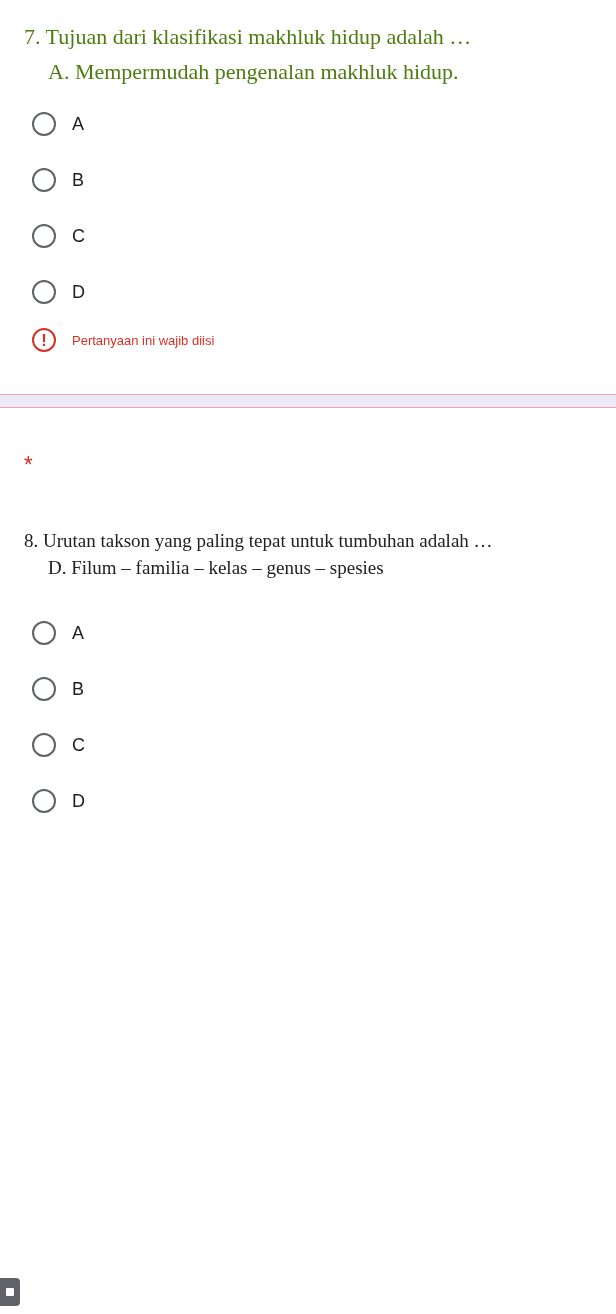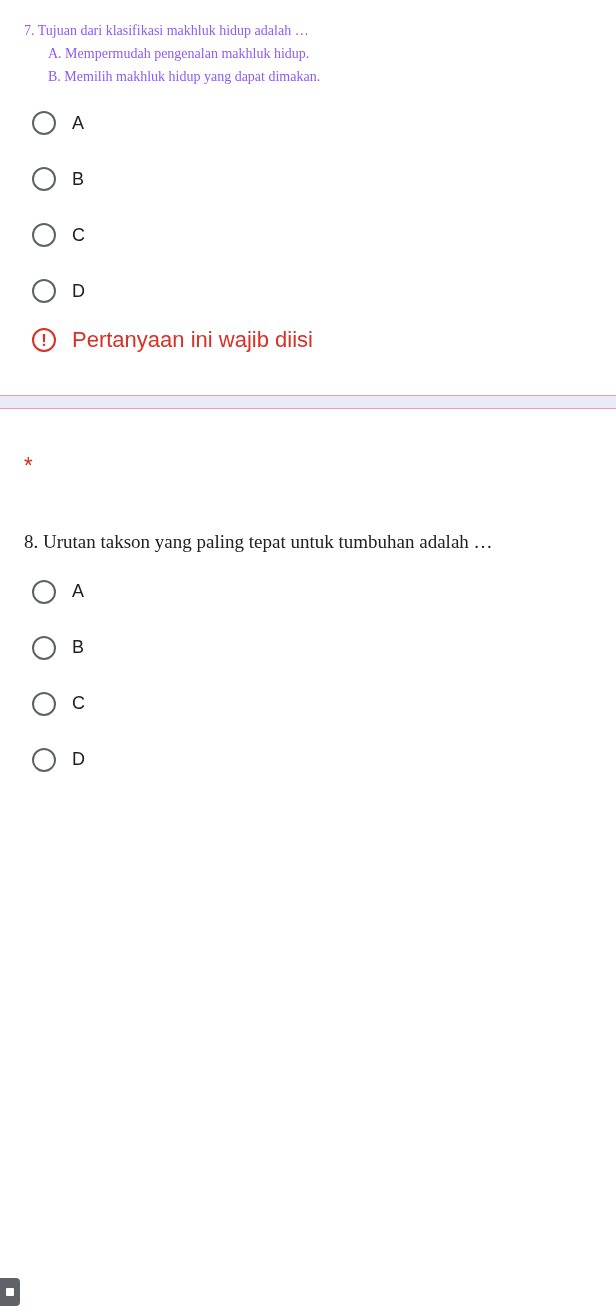--- a/index.html
+++ b/index.html
@@ -10,22 +10,22 @@
     body {
       font-family: 'Roboto', Arial, sans-serif;
       background: #fff;
       width: 616px;
     }
     .question-block {
       padding: 20px 24px;
     }
     .question-text {
       font-family: 'Times New Roman', serif;
-      font-size: 14px;
-      color: #8b5cf6;
+      font-size: 22px;
+      color: #4d7c0f;
       line-height: 1.5;
       margin-bottom: 24px;
     }
     .question-text p {
       margin-bottom: 2px;
       padding-left: 24px;
     }
     .question-text p:first-child {
       padding-left: 0;
     }
@@ -69,21 +69,21 @@
       display: flex;
       align-items: center;
       justify-content: center;
       color: #d93025;
       font-weight: bold;
       font-size: 16px;
       flex-shrink: 0;
     }
     .error-text {
       color: #d93025;
-      font-size: 22px;
+      font-size: 13px;
       font-family: Arial, sans-serif;
       text-align: right;
     }
     .divider-section {
       height: 56px;
       position: relative;
       background: #fff;
     }
     .divider-line {
       height: 1px;
@@ -98,21 +98,21 @@
       color: #d93025;
       font-size: 20px;
       padding: 24px 24px 12px 24px;
     }
     .q8-text {
       font-family: 'Times New Roman', serif;
       font-size: 19px;
       color: #202124;
       line-height: 1.4;
       padding: 0 24px;
-      margin-bottom: 24px;
+      margin-bottom: 40px;
     }
     .q8-text p {
       padding-left: 24px;
     }
     .q8-text p:first-child {
       padding-left: 0;
     }
     .bottom-badge {
       position: fixed;
       left: 0;
@@ -132,21 +132,20 @@
       border-radius: 1px;
     }
   </style>
 </head>
 <body>
 
 <div class="question-block">
   <div class="question-text">
     <p>7. Tujuan dari klasifikasi makhluk hidup adalah …</p>
     <p>A. Mempermudah pengenalan makhluk hidup.</p>
-    <p>B. Memilih makhluk hidup yang dapat dimakan.</p>
   </div>
 
   <div class="radio-group">
     <div class="radio-option">
       <div class="radio-circle"></div>
       <span class="radio-label">A</span>
     </div>
     <div class="radio-option">
       <div class="radio-circle"></div>
       <span class="radio-label">B</span>
@@ -176,20 +175,21 @@
   <div class="divider-line"></div>
 </div>
 
 <div>
   <div class="required-star">*</div>
 
   <div style="height:40px;"></div>
 
   <div class="q8-text">
     <p>8. Urutan takson yang paling tepat untuk tumbuhan adalah …</p>
+    <p>D. Filum – familia – kelas – genus – spesies</p>
   </div>
 
   <div class="radio-group" style="padding:0 24px;">
     <div class="radio-option">
       <div class="radio-circle"></div>
       <span class="radio-label">A</span>
     </div>
     <div class="radio-option">
       <div class="radio-circle"></div>
       <span class="radio-label">B</span>

